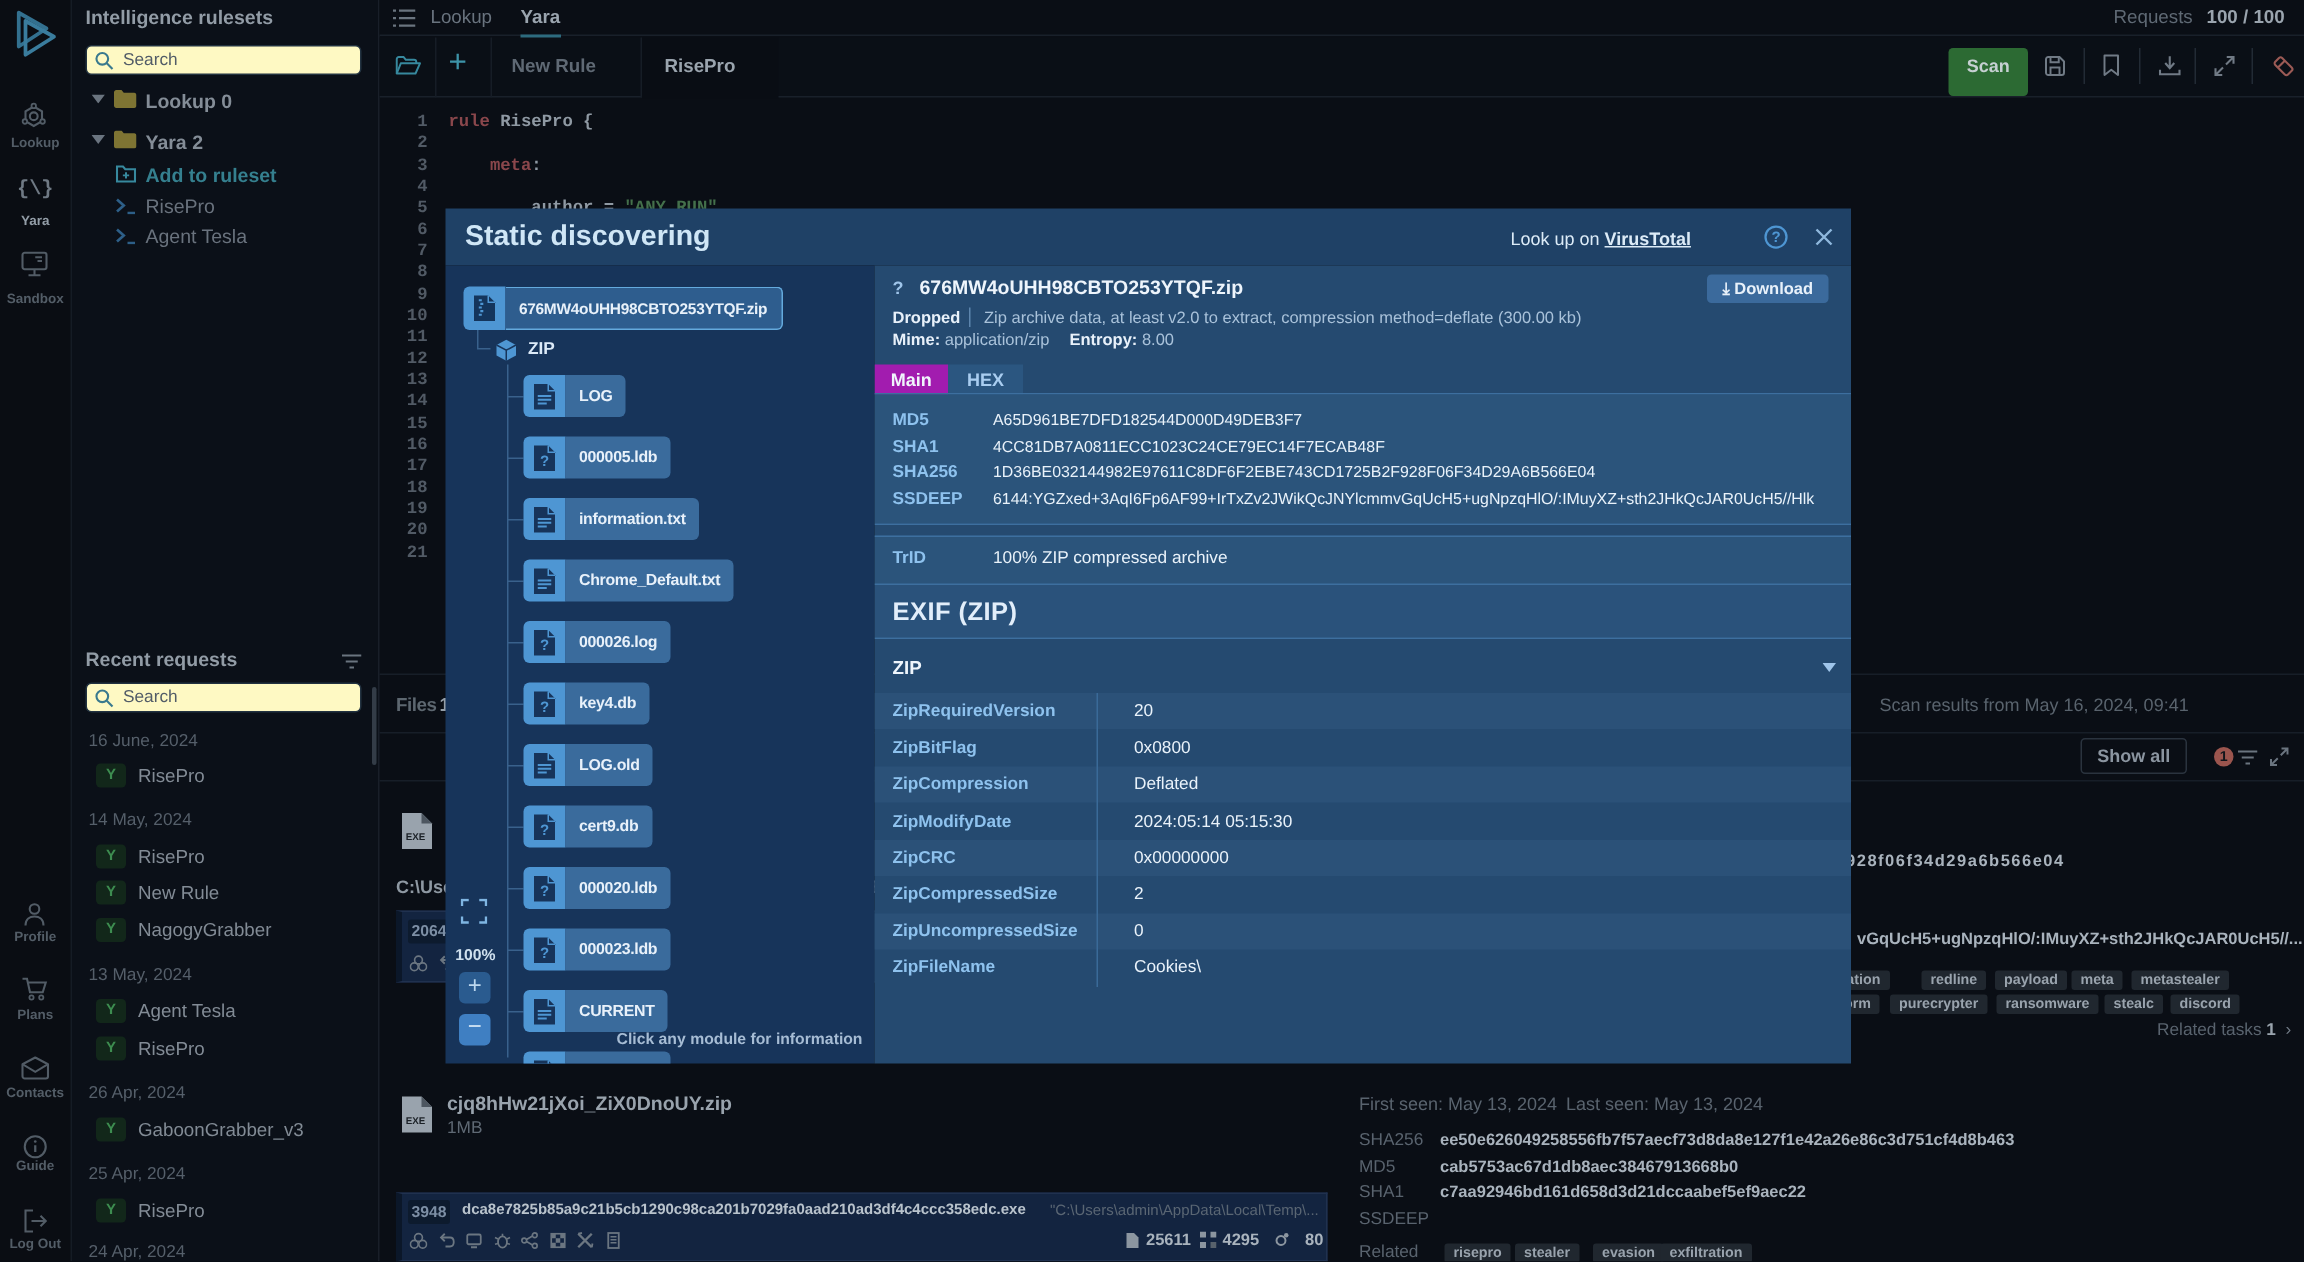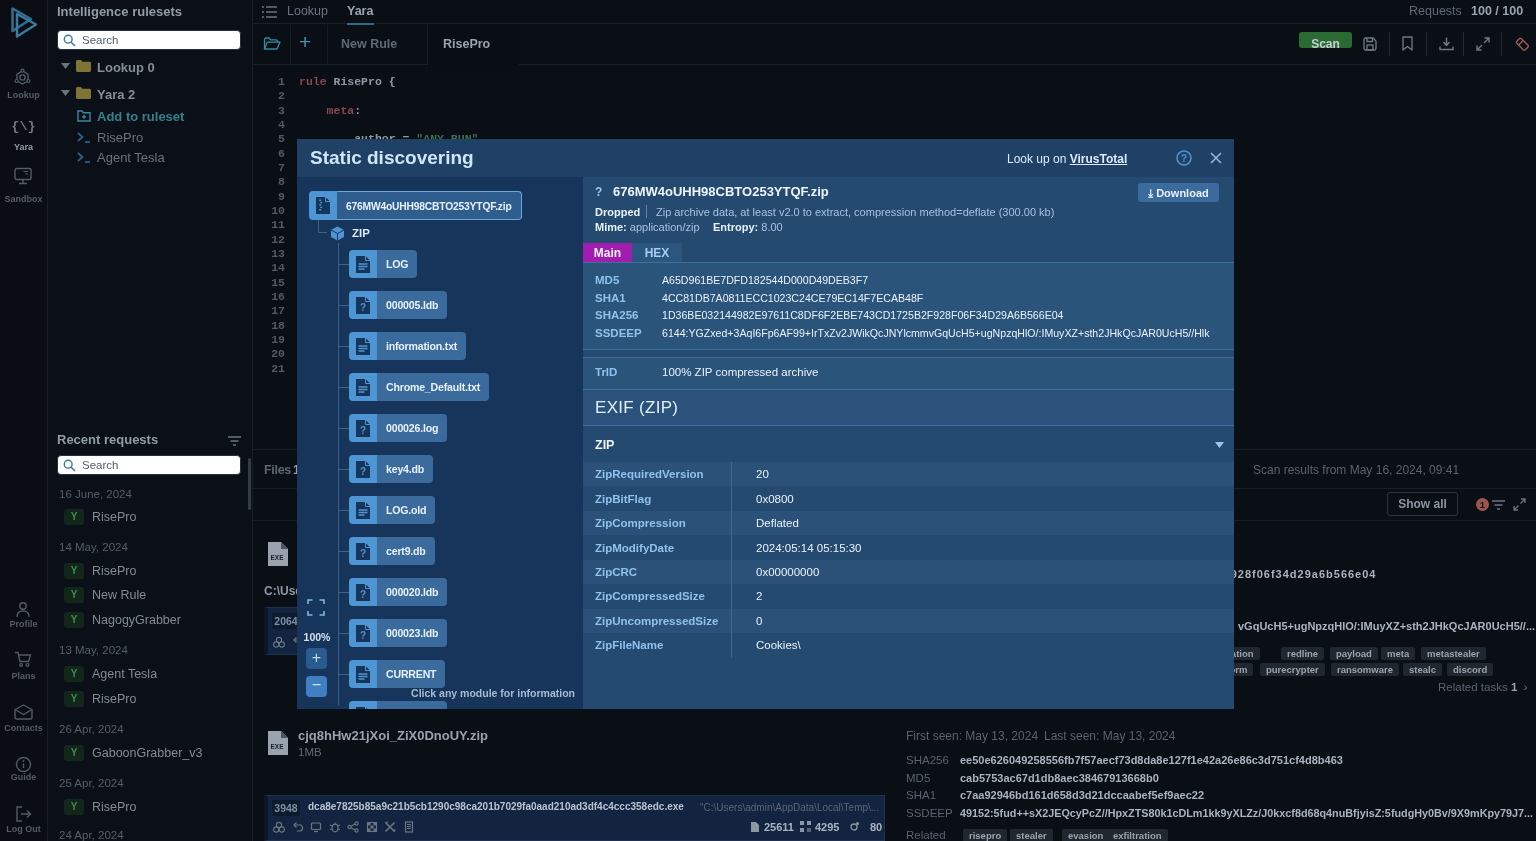--- a/index.html
+++ b/index.html
@@ -9,21 +9,21 @@
 svg { display:block; }
 
 
 #rail { left:0; top:0; width:48px; height:841px; background:#0a0d13; border-right:1px solid #151c25; }
 .raillabel { position:absolute; left:0; width:47px; text-align:center; font-size:9px; font-weight:bold; color:#535d67; }
 #railyara { position:absolute; left:0; top:110px; width:47px; height:56px; background:#11161d; }
 
 
 #lpanel { left:48px; top:0; width:205px; height:841px; background:#0b1018; border-right:1px solid #191f29; }
 .ptitle { font-size:13px; font-weight:bold; color:#929ca6; }
-.searchbox { position:absolute; left:57px; width:184px; height:20px; background:#ffffff; border:1px solid #223240; border-radius:4px; color:#525c67; font-size:11.5px; line-height:18px; padding-left:24px; }
+.searchbox { position:absolute; left:57px; width:184px; height:20px; background:#fef9c3; border:1px solid #223240; border-radius:4px; color:#525c67; font-size:11.5px; line-height:18px; padding-left:24px; }
 .tealtxt { color:#35808f; }
 .datetxt { position:absolute; left:59px; font-size:11.5px; color:#555f6a; }
 .reqtxt { position:absolute; left:92px; font-size:12.5px; color:#828b95; }
 .ybadge { position:absolute; left:64px; width:20px; height:16px; background:#12271a; color:#3d8d50; border-radius:3px; font-size:10px; font-weight:bold; text-align:center; line-height:16px; }
 
 
 .lnum { position:absolute; width:32px; text-align:right; font-weight:bold; color:#515a65; font-family:"Liberation Mono",monospace; font-size:11.5px; }
 .codeln { position:absolute; left:299px; font-weight:bold; color:#8f99a3; white-space:pre; font-family:"Liberation Mono",monospace; font-size:11.5px; }
 .kw { color:#8a474c; }
 .str { color:#44704b; }
@@ -188,21 +188,21 @@
 <div class="abs" style="left:327px;top:25px;width:1px;height:40px;background:#161d26;"></div>
 <div class="abs" style="left:427px;top:25px;width:1px;height:40px;background:#161d26;"></div>
 <svg class="abs" style="left:263px;top:37px;" width="18" height="14" viewBox="0 0 18 14">
       <path d="M1.5 12 L1.5 2.5 C1.5 1.7 2.1 1 2.9 1 L6 1 L7.5 2.8 L13 2.8 C13.8 2.8 14.5 3.4 14.5 4.2 L14.5 5.2" fill="none" stroke="#37899e" stroke-width="1.3"></path>
       <path d="M1.5 12 L4.2 5.2 L17 5.2 L14 12 Z" fill="none" stroke="#37899e" stroke-width="1.3" stroke-linejoin="round"></path>
     </svg>
 <div class="abs" style="left:299px;top:30px;font-size:21px;color:#3d93a8;font-weight:normal;">+</div>
 <div class="abs" style="left:341px;top:37px;font-size:12.5px;font-weight:bold;color:#5f6974;">New Rule</div>
 <div class="abs" style="left:428px;top:25px;width:91px;height:41px;background:#090d14;"></div>
 <div class="abs" style="left:443px;top:37px;font-size:12.5px;font-weight:bold;color:#9aa4ae;">RisePro</div>
-<div class="abs" style="left:1299px;top:32px;width:53px;height:16px;background:#2c6a33;border-radius:3px;color:#c6d0d2;font-size:12px;font-weight:bold;text-align:center;line-height:24px;">Scan</div>
+<div class="abs" style="left:1299px;top:32px;width:53px;height:32px;background:#2c6a33;border-radius:3px;color:#c6d0d2;font-size:12px;font-weight:bold;text-align:center;line-height:24px;">Scan</div>
 <svg class="abs" style="left:1363px;top:37px;" width="14" height="14" viewBox="0 0 14 14">
       <path d="M1 2.5 C1 1.7 1.7 1 2.5 1 L10 1 L13 4 L13 11.5 C13 12.3 12.3 13 11.5 13 L2.5 13 C1.7 13 1 12.3 1 11.5 Z" fill="none" stroke="#707a85" stroke-width="1.3"></path>
       <path d="M4 1 L4 4.5 L9.5 4.5 L9.5 1" fill="none" stroke="#707a85" stroke-width="1.3"></path>
       <rect x="4" y="8" width="6" height="5" fill="none" stroke="#707a85" stroke-width="1.3"></rect>
     </svg>
 <div class="abs" style="left:1389px;top:32px;width:1px;height:24px;background:#222b35;"></div>
 <svg class="abs" style="left:1402px;top:36px;" width="11" height="15" viewBox="0 0 11 15">
       <path d="M1 1 L10 1 L10 14 L5.5 10.5 L1 14 Z" fill="none" stroke="#707a85" stroke-width="1.3" stroke-linejoin="round"></path>
     </svg>
 <div class="abs" style="left:1426px;top:32px;width:1px;height:24px;background:#222b35;"></div>
@@ -396,21 +396,20 @@
 </div>
 <div class="abs" style="left:906px;top:729px;font-size:12px;color:#59636e;">First seen: May 13, 2024</div>
 <div class="abs" style="left:1044px;top:729px;font-size:12px;color:#59636e;">Last seen: May 13, 2024</div>
 <div class="abs hashlbl" style="left:906px;top:754px;">SHA256</div>
     <div class="abs hashval" style="left:960px;top:754px;">ee50e626049258556fb7f57aecf73d8da8e127f1e42a26e86c3d751cf4d8b463</div>
 <div class="abs hashlbl" style="left:906px;top:772px;">MD5</div>
     <div class="abs hashval" style="left:960px;top:772px;">cab5753ac67d1db8aec38467913668b0</div>
 <div class="abs hashlbl" style="left:906px;top:789px;">SHA1</div>
     <div class="abs hashval" style="left:960px;top:789px;">c7aa92946bd161d658d3d21dccaabef5ef9aec22</div>
 <div class="abs hashlbl" style="left:906px;top:807px;">SSDEEP</div>
-    <div class="abs hashval" style="left:960px;top:807px;font-size:10.8px;">49152:5fud++sX2JEQcyPcZ//HpxZTS80k1cDLm1kk9yXLZz/J0kxcf8d68q4nuBfjyisZ:5fudgHy0Bv/9X9mKpy79J7...</div>
 <div class="abs hashlbl" style="left:906px;top:829px;">Related</div>
 <div class="abs tagpill" style="left:963px;top:829px;">risepro</div>
 <div class="abs tagpill" style="left:1010px;top:829px;">stealer</div>
 <div class="abs tagpill" style="left:1062px;top:829px;">evasion</div>
 <div class="abs tagpill" style="left:1107px;top:829px;">exfiltration</div>
 
 <div class="abs" id="modal">
   <div id="mhead"></div>
   <div class="abs" style="left:13px;top:8px;font-size:19px;font-weight:bold;color:#cfe6f6;">Static discovering</div>
   <div class="abs" style="left:710px;top:13px;font-size:12px;color:#dcebf7;">Look up on <b style="text-decoration:underline;">VirusTotal</b></div>
@@ -600,21 +599,21 @@
         <div class="mval" style="left:79px;top:115px;font-size:10.6px;">4CC81DB7A0811ECC1023C24CE79EC14F7ECAB48F</div>
     <div class="mlabel" style="left:12px;top:132px;">SHA256</div>
         <div class="mval" style="left:79px;top:132px;font-size:10.6px;">1D36BE032144982E97611C8DF6F2EBE743CD1725B2F928F06F34D29A6B566E04</div>
     <div class="mlabel" style="left:12px;top:150px;">SSDEEP</div>
         <div class="mval" style="left:79px;top:150px;font-size:10.6px;">6144:YGZxed+3AqI6Fp6AF99+IrTxZv2JWikQcJNYlcmmvGqUcH5+ugNpzqHlO/:IMuyXZ+sth2JHkQcJAR0UcH5//Hlk</div>
     <div class="abs" style="left:0;top:172px;width:651px;height:1px;background:#3d6f9f;"></div>
     <div class="abs" style="left:0;top:180px;width:651px;height:33px;background:#2b547b;border-top:1px solid #3d6f9f;border-bottom:1px solid #3d6f9f;"></div>
     <div class="mlabel" style="left:12px;top:189px;">TrID</div>
         <div class="mval" style="left:79px;top:189px;font-size:11.5px;">100% ZIP compressed archive</div>
     <div class="abs" style="left:0;top:213px;width:651px;height:35px;background:#2a527b;"></div>
-    <div class="abs" style="left:12px;top:221px;font-size:17px;font-weight:normal;color:#e2eefa;letter-spacing:0.3px;">EXIF (ZIP)</div>
+    <div class="abs" style="left:12px;top:221px;font-size:17px;font-weight:bold;color:#e2eefa;letter-spacing:0.3px;">EXIF (ZIP)</div>
     <div class="abs" style="left:0;top:248px;width:651px;height:1px;background:#3d6f9f;"></div>
     <div class="abs" style="left:12px;top:261px;font-size:12.5px;font-weight:bold;color:#eef5fc;">ZIP</div>
     <svg class="abs" style="left:632px;top:265px;" width="9" height="6" viewBox="0 0 9 6">
           <path d="M0 0 L9 0 L4.5 6 Z" fill="#9fc5ea"></path>
         </svg>
     <div class="mrow" style="top:285px;background:#2b5178;"></div>
     <div class="mrow" style="top:334px;background:#2b5178;"></div>
     <div class="mrow" style="top:383px;background:#2b5178;"></div>
     <div class="mrow" style="top:432px;background:#2b5178;"></div>
     <div class="abs" style="left:148px;top:285px;width:1px;height:196px;background:#3a6a98;"></div>

